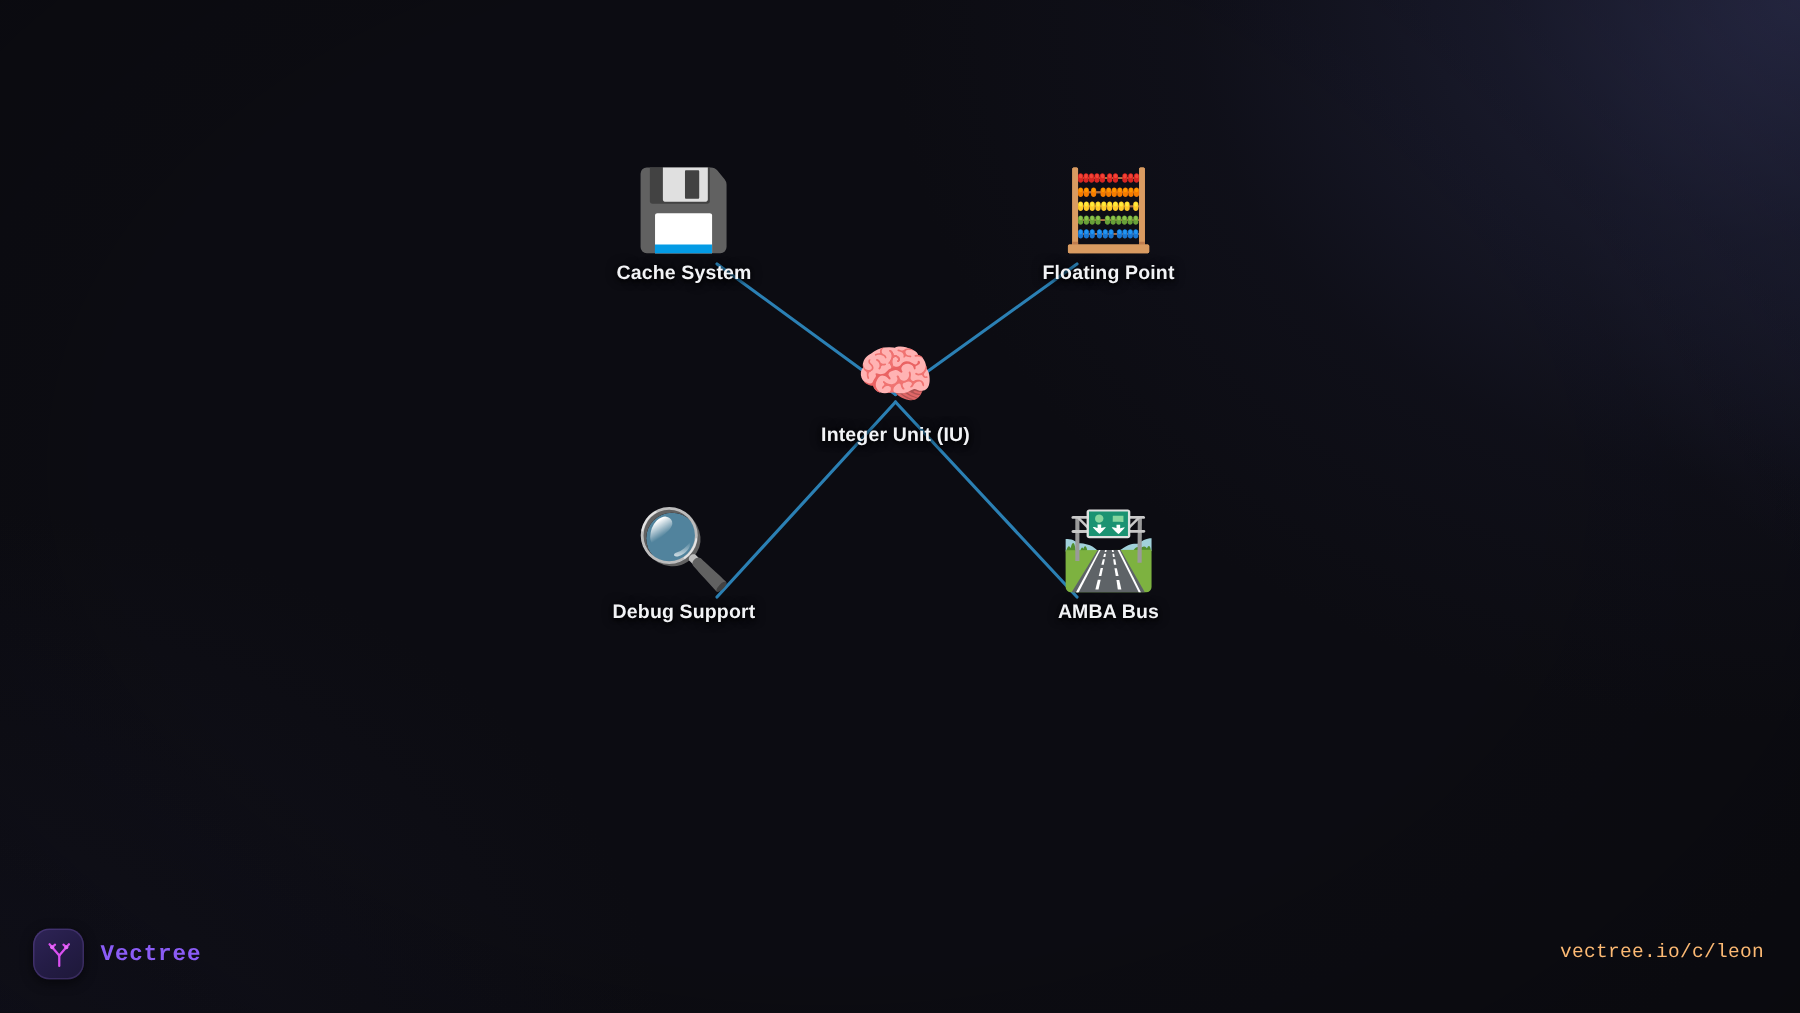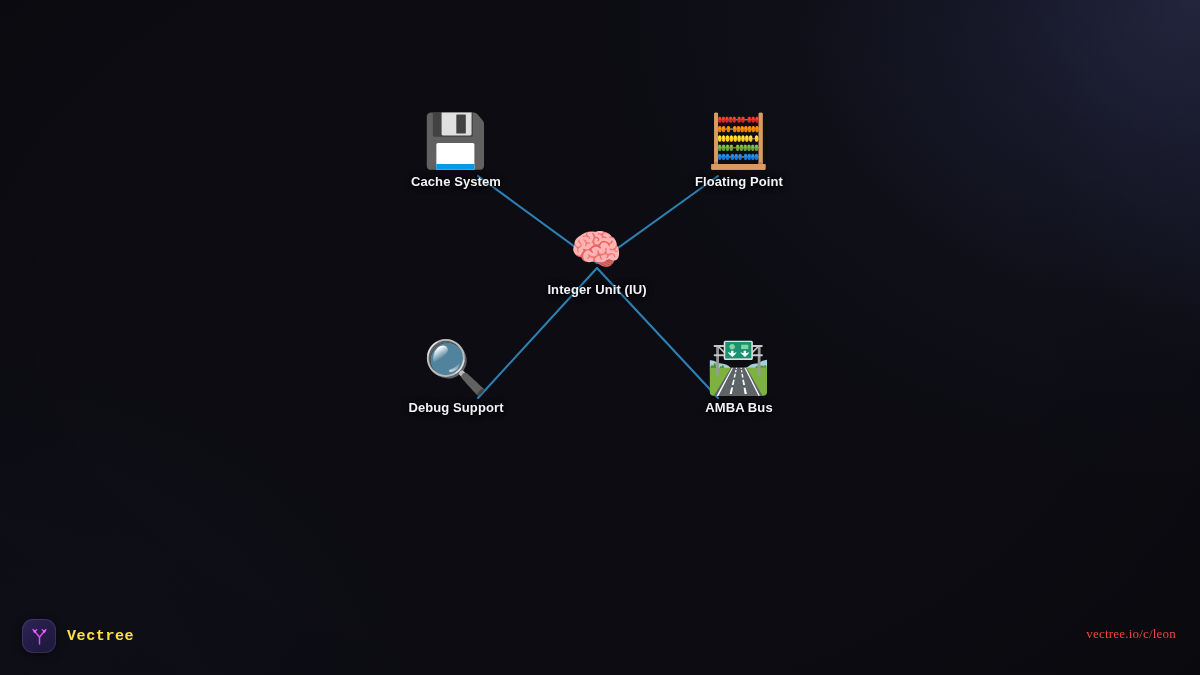--- a/index.html
+++ b/index.html
@@ -113,42 +113,42 @@
     border-radius: 11px;
     background: linear-gradient(145deg, #2e2456 0%, #241c46 52%, #1d1838 100%);
     box-shadow: inset 0 0 0 1px rgba(150,110,220,0.22),
                 0 2px 8px rgba(0,0,0,0.55);
     display: flex;
     align-items: center;
     justify-content: center;
     flex: none;
   }
   #brand-name {
-    color: #fde047;
+    color: #8b5cf6;
     font-family: "Liberation Mono", "DejaVu Sans Mono", monospace;
     font-weight: bold;
     font-size: 15px;
     letter-spacing: 0.6px;
   }
   #page-title {
     color: #ffffff;
     font-family: "Liberation Sans", sans-serif;
     font-weight: bold;
     font-size: 34px;
     letter-spacing: -0.4px;
     line-height: 1.05;
   }
 
   
   #footer-url {
     position: absolute;
     right: 24px;
     bottom: 33px;
-    color: #ef4444;
-    font-family: Liberation Serif, serif;
+    color: #fdba74;
+    font-family: Liberation Mono, monospace;
     font-size: 13px;
     letter-spacing: 0.2px;
   }
 </style>
 </head>
 <body>
 
 <div id="bg-glow-topright"></div>
 <div id="bg-glow-bottomleft"></div>
 

